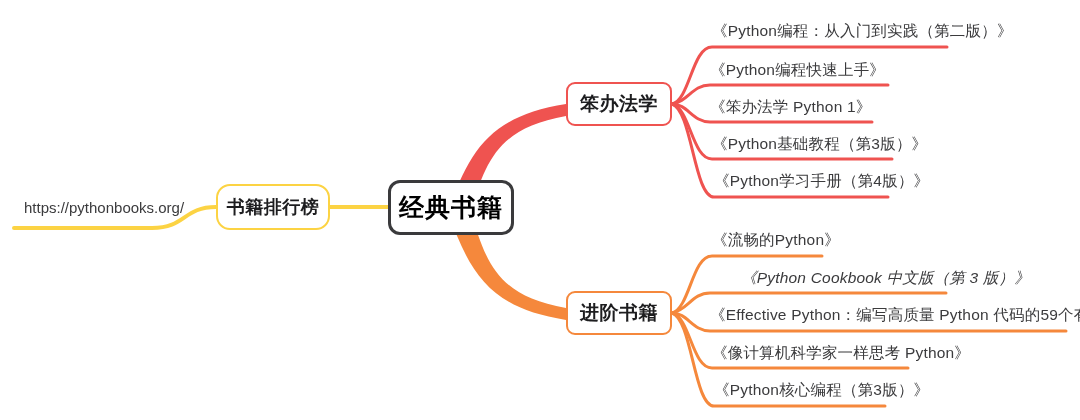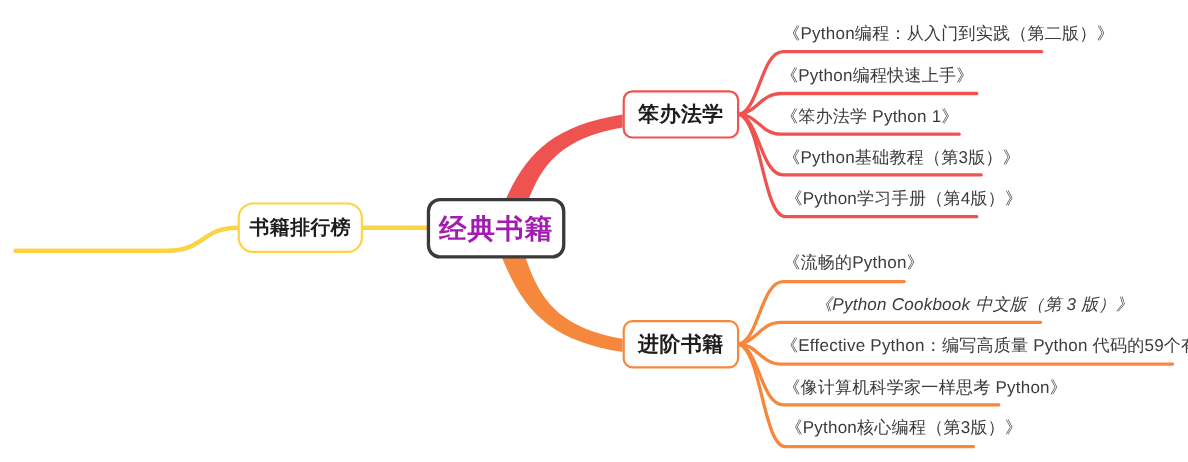--- a/index.html
+++ b/index.html
@@ -33,21 +33,21 @@
     align-items: center;
     justify-content: center;
     background: #ffffff;
     white-space: nowrap;
   }
   .node-root {
     border: 3px solid #3a3a3c;
     border-radius: 12px;
     font-size: 25px;
     font-weight: bold;
-    color: #a21caf;
+    color: #000000;
     letter-spacing: 1px;
     padding: 0 14px;
   }
   .node-branch {
     border: 2px solid #ef5350;
     border-radius: 9px;
     font-size: 19px;
     font-weight: bold;
     color: #1d1d1f;
     letter-spacing: 0.5px;
@@ -104,20 +104,23 @@
     <path d="M 672 104 C 690 108 692 159 712 159 L 892 159" fill="none" stroke="#ef5350" stroke-width="3" stroke-linecap="round"></path>
     <path d="M 672 104 C 692 110 694 197 714 197 L 888 197" fill="none" stroke="#ef5350" stroke-width="3" stroke-linecap="round"></path>
 
     <path d="M 672 313 C 690 308 692 256 712 256 L 822 256" fill="none" stroke="#f5883c" stroke-width="3" stroke-linecap="round"></path>
     <path d="M 672 313 C 688 310 692 293 710 293 L 946 293" fill="none" stroke="#f5883c" stroke-width="3" stroke-linecap="round"></path>
     <path d="M 672 313 C 688 313 692 331 710 331 L 1066 331" fill="none" stroke="#f5883c" stroke-width="3" stroke-linecap="round"></path>
     <path d="M 672 313 C 690 317 692 368 712 368 L 908 368" fill="none" stroke="#f5883c" stroke-width="3" stroke-linecap="round"></path>
     <path d="M 672 313 C 692 319 694 406 714 406 L 885 406" fill="none" stroke="#f5883c" stroke-width="3" stroke-linecap="round"></path>
   </svg>
 
+  <div class="leaf-url" style="left:24px; top:200px; width:180px;">
+    <span>https://pythonbooks.org/</span>
+  </div>
 
   <div class="node node-sub" style="left:216px; top:184px; width:114px; height:46px;">
     <span>书籍排行榜</span>
   </div>
 
   <div class="node node-root" style="left:388px; top:180px; width:126px; height:55px;">
     <span>经典书籍</span>
   </div>
 
   <div class="node node-branch" style="left:566px; top:82px; width:106px; height:44px;">

